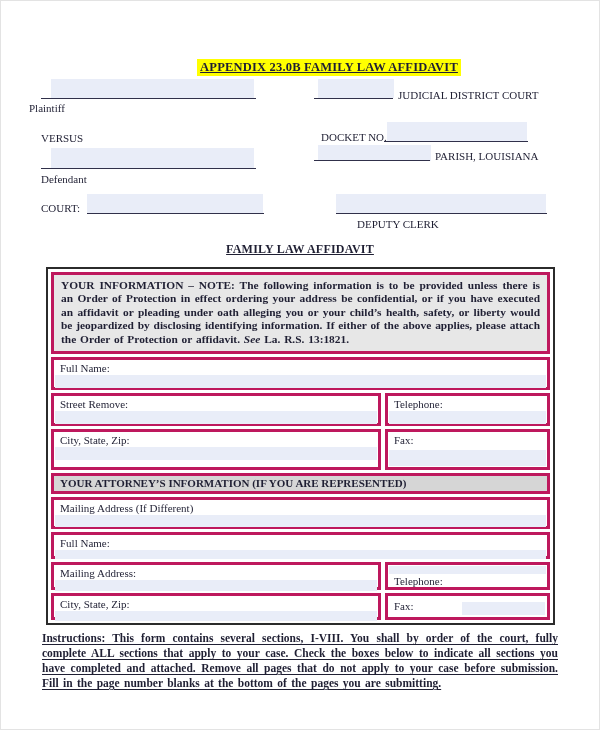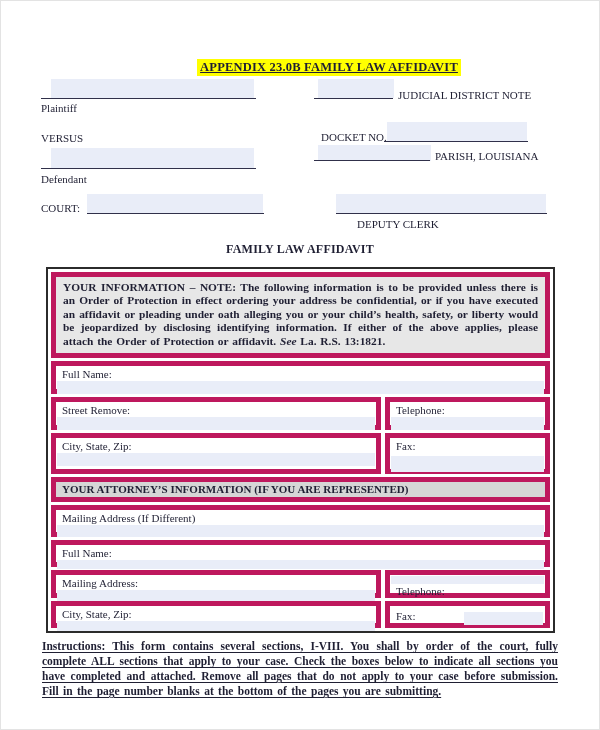--- a/index.html
+++ b/index.html
@@ -22,31 +22,31 @@
     text-decoration:underline;
     padding:1px 3px;letter-spacing:.2px;
   }
   .fill{position:absolute;background:#e9edf8;}
   .uline{position:absolute;border-bottom:1.5px solid #30304a;height:0;}
   .lbl{position:absolute;font-size:11px;white-space:nowrap;}
   .center-head{
     position:absolute;left:0;top:241px;width:100%;text-align:center;
     font-weight:bold;font-size:12px;
   }
-  .center-head span{letter-spacing:.2px;}
+  .center-head span{text-decoration:underline;letter-spacing:.2px;}
   
   .box{
     margin:0 44px 0 45px;
     border:2px solid #2b2b2b;
     padding:3px;
     display:flex;flex-direction:column;gap:3px;
     box-sizing:border-box;
   }
   .cell{
-    border:5px solid #be185d;
+    border:3px solid #be185d;
     box-sizing:border-box;
     background:#fff;
     position:relative;
   }
   .note{
     background:#e7e7e7;
     padding:4px 7px 5px 7px;
     font-size:11.4px;font-weight:bold;
     text-align:justify;line-height:13.4px;
     word-spacing:1px;
@@ -83,35 +83,35 @@
 <div id="page">
 
   <div class="hdr">
 
     <div class="title-wrap">
       <span class="title">APPENDIX 23.0B FAMILY LAW AFFIDAVIT</span>
     </div>
 
     <div class="fill" style="left:50px;top:78px;width:203px;height:20px"></div>
     <div class="uline" style="left:40px;top:97px;width:215px"></div>
-    <div class="lbl" style="left:40px;top:101px">Plaintiff</div>
+    <div class="lbl" style="left:28px;top:101px">Plaintiff</div>
 
     <div class="lbl" style="left:40px;top:131px">VERSUS</div>
 
     <div class="fill" style="left:50px;top:147px;width:203px;height:20px"></div>
     <div class="uline" style="left:40px;top:167px;width:215px"></div>
     <div class="lbl" style="left:40px;top:172px">Defendant</div>
 
     <div class="lbl" style="left:40px;top:201px">COURT:</div>
     <div class="fill" style="left:86px;top:193px;width:176px;height:19px"></div>
     <div class="uline" style="left:86px;top:212px;width:177px"></div>
 
     <div class="fill" style="left:317px;top:78px;width:76px;height:19px"></div>
     <div class="uline" style="left:313px;top:97px;width:79px"></div>
-    <div class="lbl" style="left:397px;top:88px">JUDICIAL DISTRICT NOTE</div>
+    <div class="lbl" style="left:397px;top:88px">JUDICIAL DISTRICT COURT</div>
 
     <div class="lbl" style="left:320px;top:130px">DOCKET NO.</div>
     <div class="fill" style="left:386px;top:121px;width:140px;height:19px"></div>
     <div class="uline" style="left:383px;top:140px;width:144px"></div>
 
     <div class="fill" style="left:317px;top:144px;width:113px;height:16px"></div>
     <div class="uline" style="left:313px;top:159px;width:116px"></div>
     <div class="lbl" style="left:434px;top:149px">PARISH, LOUISIANA</div>
 
     <div class="fill" style="left:335px;top:193px;width:210px;height:19px"></div>

